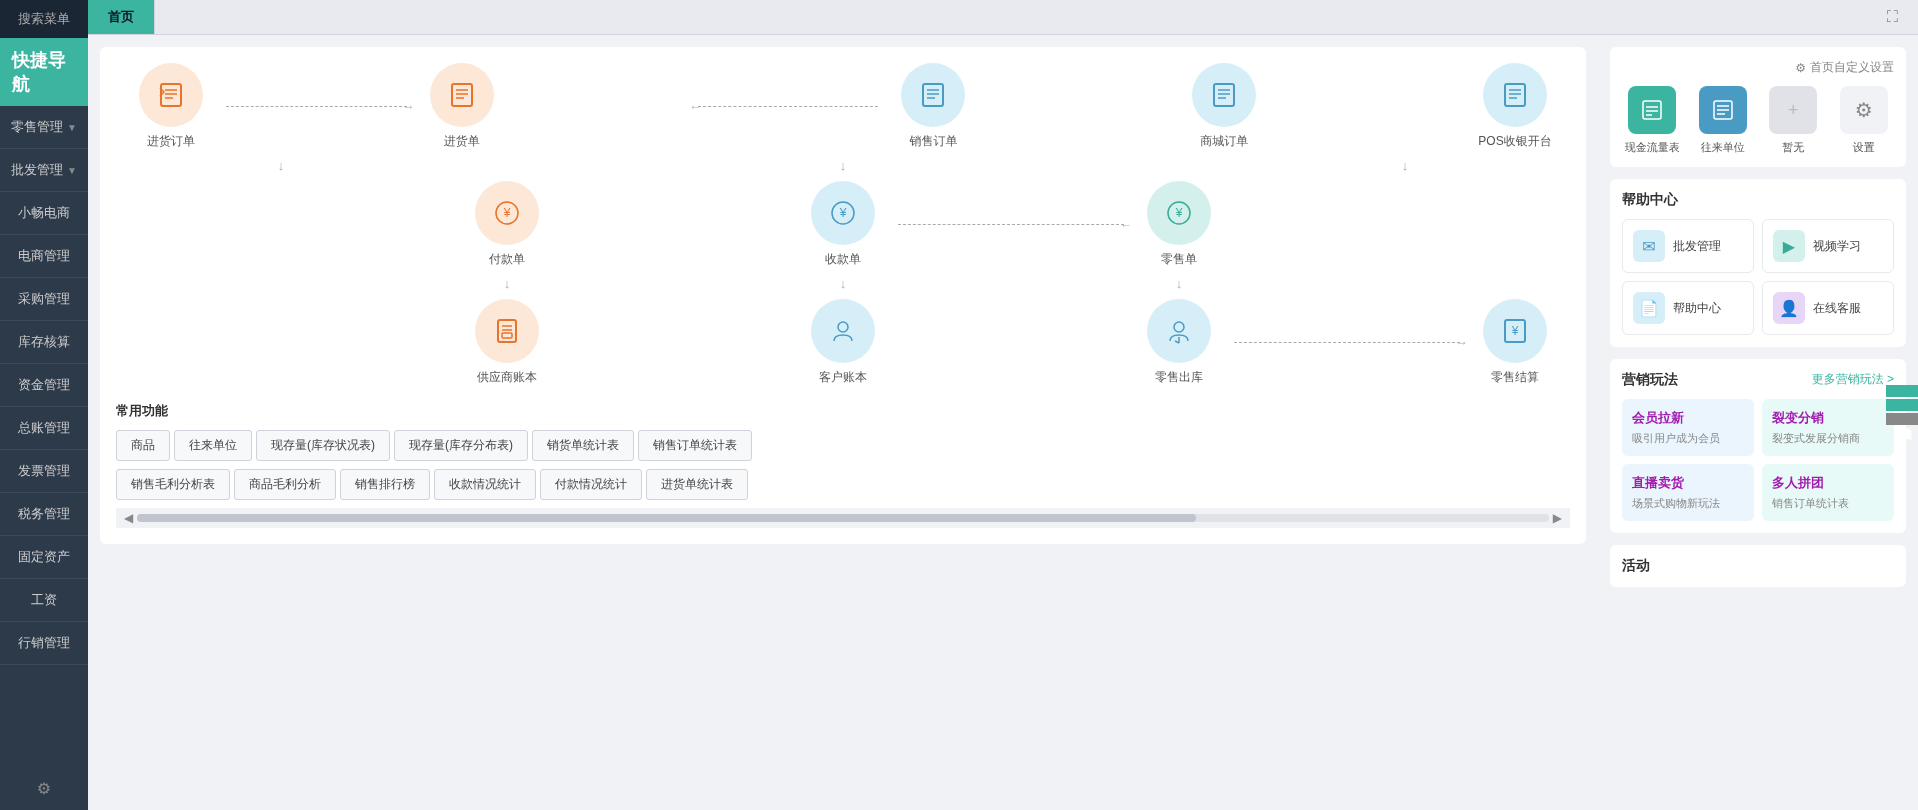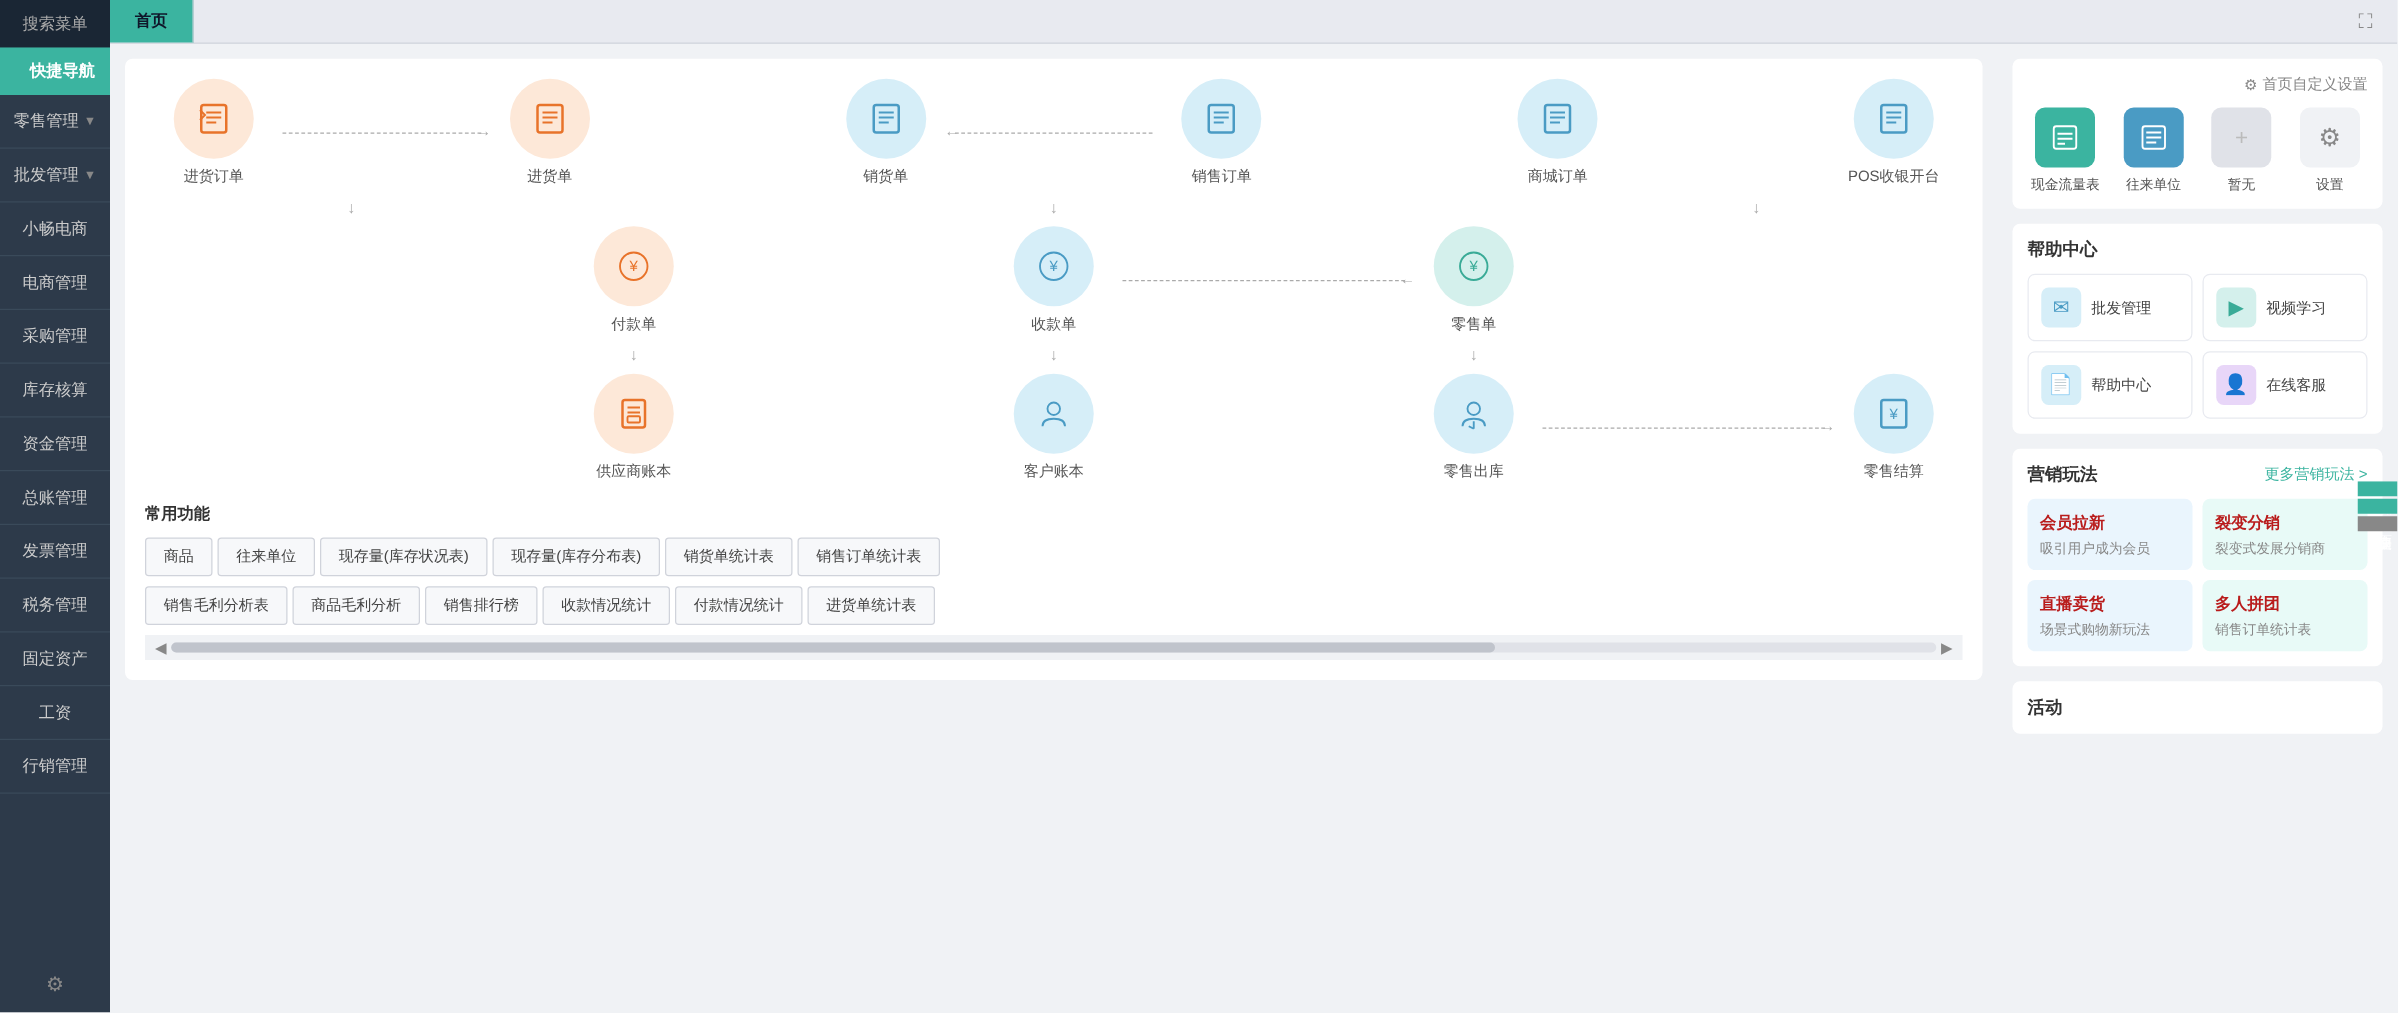--- a/index.html
+++ b/index.html
@@ -20,22 +20,22 @@
       color: #aaa;
       padding: 10px 8px;
       font-size: 13px;
       cursor: pointer;
       text-align: center;
     }
     .sidebar-nav-title {
       background: #3bb4a0;
       color: #fff;
       padding: 10px 12px;
-      font-size: 13px;
-      text-align: right;
+      font-size: 18px;
+      text-align: left;
       font-weight: bold;
     }
     .sidebar-item {
       color: #ccc;
       padding: 12px 8px;
       font-size: 13px;
       text-align: center;
       cursor: pointer;
       border-bottom: 1px solid #3a4a5a;
       display: flex;
@@ -381,21 +381,21 @@
     .marketing-item {
       border-radius: 6px;
       padding: 10px;
       cursor: pointer;
     }
     .marketing-item.light-blue { background: #eaf5fd; }
     .marketing-item.light-green { background: #e8faf7; }
     .marketing-item-title {
       font-size: 13px;
       font-weight: bold;
-      color: #b91c1c;
+      color: #a21caf;
       margin-bottom: 4px;
     }
     .marketing-item-sub {
       font-size: 11px;
       color: #888;
       font-family: Liberation Mono, monospace;
     }
 
     
     .activity-section {
@@ -498,31 +498,20 @@
                 <svg width="28" height="28" viewBox="0 0 28 28">
                     <rect x="4" y="3" width="20" height="22" rx="2" fill="none" stroke="#e8732a" stroke-width="2"></rect>
                     <line x1="8" y1="9" x2="20" y2="9" stroke="#e8732a" stroke-width="1.5"></line>
                     <line x1="8" y1="13" x2="20" y2="13" stroke="#e8732a" stroke-width="1.5"></line>
                     <line x1="8" y1="17" x2="16" y2="17" stroke="#e8732a" stroke-width="1.5"></line>
                   </svg>
               </div>
               <span class="flow-label">进货单</span>
             </div>
             <div style="flex:1; min-width:20px;"></div>
-            <div class="flow-node">
-              <div class="flow-circle blue">
-                <svg width="28" height="28" viewBox="0 0 28 28">
-                    <rect x="4" y="3" width="20" height="22" rx="2" fill="none" stroke="#4a9bc4" stroke-width="2"></rect>
-                    <line x1="8" y1="9" x2="20" y2="9" stroke="#4a9bc4" stroke-width="1.5"></line>
-                    <line x1="8" y1="13" x2="20" y2="13" stroke="#4a9bc4" stroke-width="1.5"></line>
-                    <line x1="8" y1="17" x2="16" y2="17" stroke="#4a9bc4" stroke-width="1.5"></line>
-                  </svg>
-              </div>
-              <span class="flow-label">销货单</span>
-            </div>
             <div class="flow-arrow">
               <div class="flow-arrow-left-line"></div>
             </div>
             <div class="flow-node">
               <div class="flow-circle blue">
                 <svg width="28" height="28" viewBox="0 0 28 28">
                     <rect x="4" y="3" width="20" height="22" rx="2" fill="none" stroke="#4a9bc4" stroke-width="2"></rect>
                     <line x1="8" y1="9" x2="20" y2="9" stroke="#4a9bc4" stroke-width="1.5"></line>
                     <line x1="8" y1="13" x2="20" y2="13" stroke="#4a9bc4" stroke-width="1.5"></line>
                     <line x1="8" y1="17" x2="16" y2="17" stroke="#4a9bc4" stroke-width="1.5"></line>

